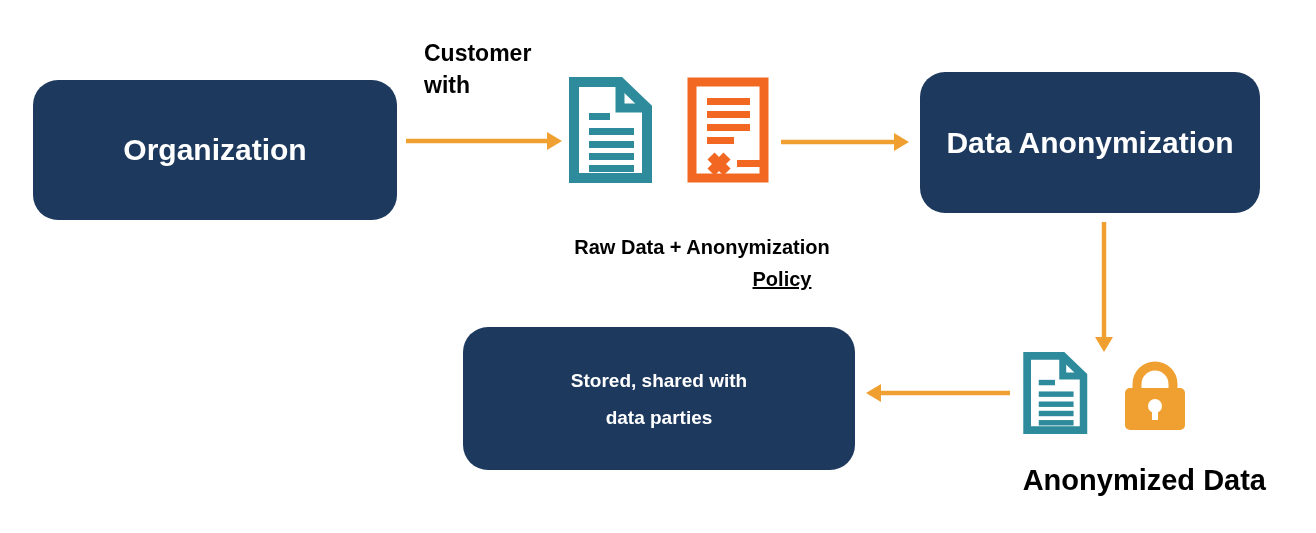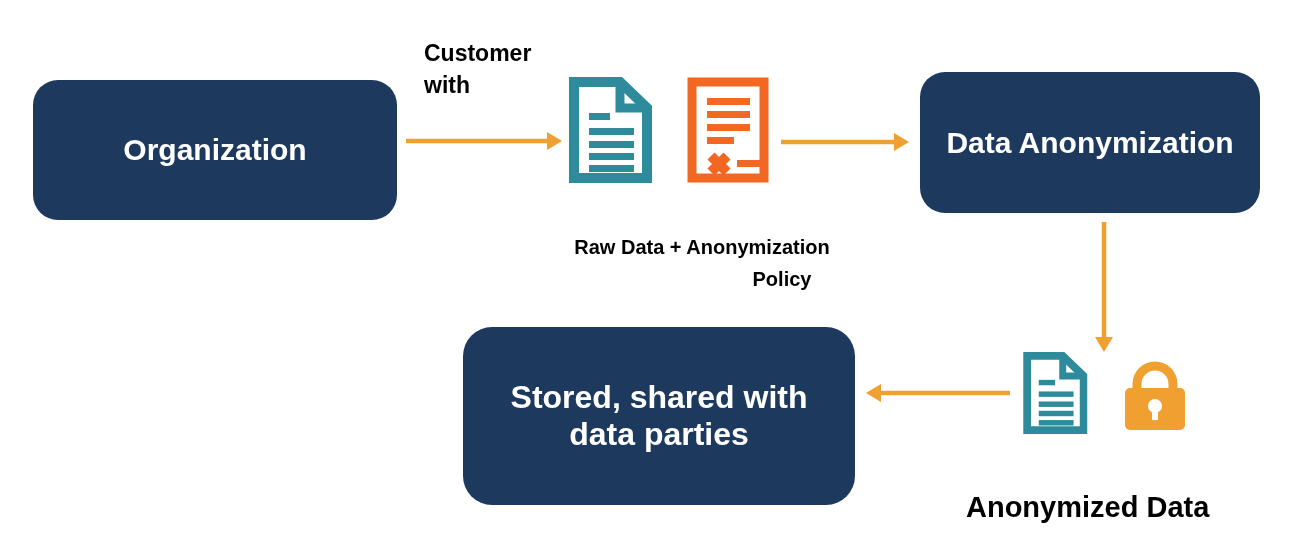--- a/index.html
+++ b/index.html
@@ -20,24 +20,24 @@
     align-items:center; justify-content:center;
     text-align:center;
   }
   .node .line { line-height:37px; }
   .ann { position:absolute; color:#000000; font-weight:bold; }
   .icon { position:absolute; }
   .arrow { position:absolute; }
   #customer-label { left:424px; top:37px; width:160px; font-size:23px; line-height:32px; }
   #org-box  { left:33px;  top:72px; width:364px; height:140px; font-size:30px;margin-top:8px; }
   #anon-box { left:920px; top:72px; width:340px; height:141px; font-size:30px; }
-  #stored-box { left:463px; top:327px; width:392px; height:178px; font-size:32px;border-radius:29px; }
+  #stored-box { left:463px; top:327px; width:392px; height:143px; font-size:19px; }
   #raw-label { left:502px; top:206px; width:400px; font-size:20px; line-height:32px; text-align:center;margin-top:25px; }
-  #raw-label .l2 { transform:translateX(80px); }
-  #anonymized-label { left:966px; top:491px; width:300px; font-size:29px; text-align:left; }
+  #raw-label .l2 { transform:translateX(80px);text-decoration:underline; }
+  #anonymized-label { left:966px; top:464px; width:300px; font-size:29px; text-align:right; }
   #arrow-1 { left:406px; top:132px; }
   #arrow-2 { left:781px; top:133px; }
   #arrow-down { left:1095px; top:222px; }
   #arrow-left { left:866px; top:384px; }
   #doc-raw { left:568px; top:77px; }
   #doc-policy { left:687px; top:77px; }
   #doc-anon { left:1022px; top:352px; }
   #lock { left:1125px; top:356px; }
 </style>
 </head>

